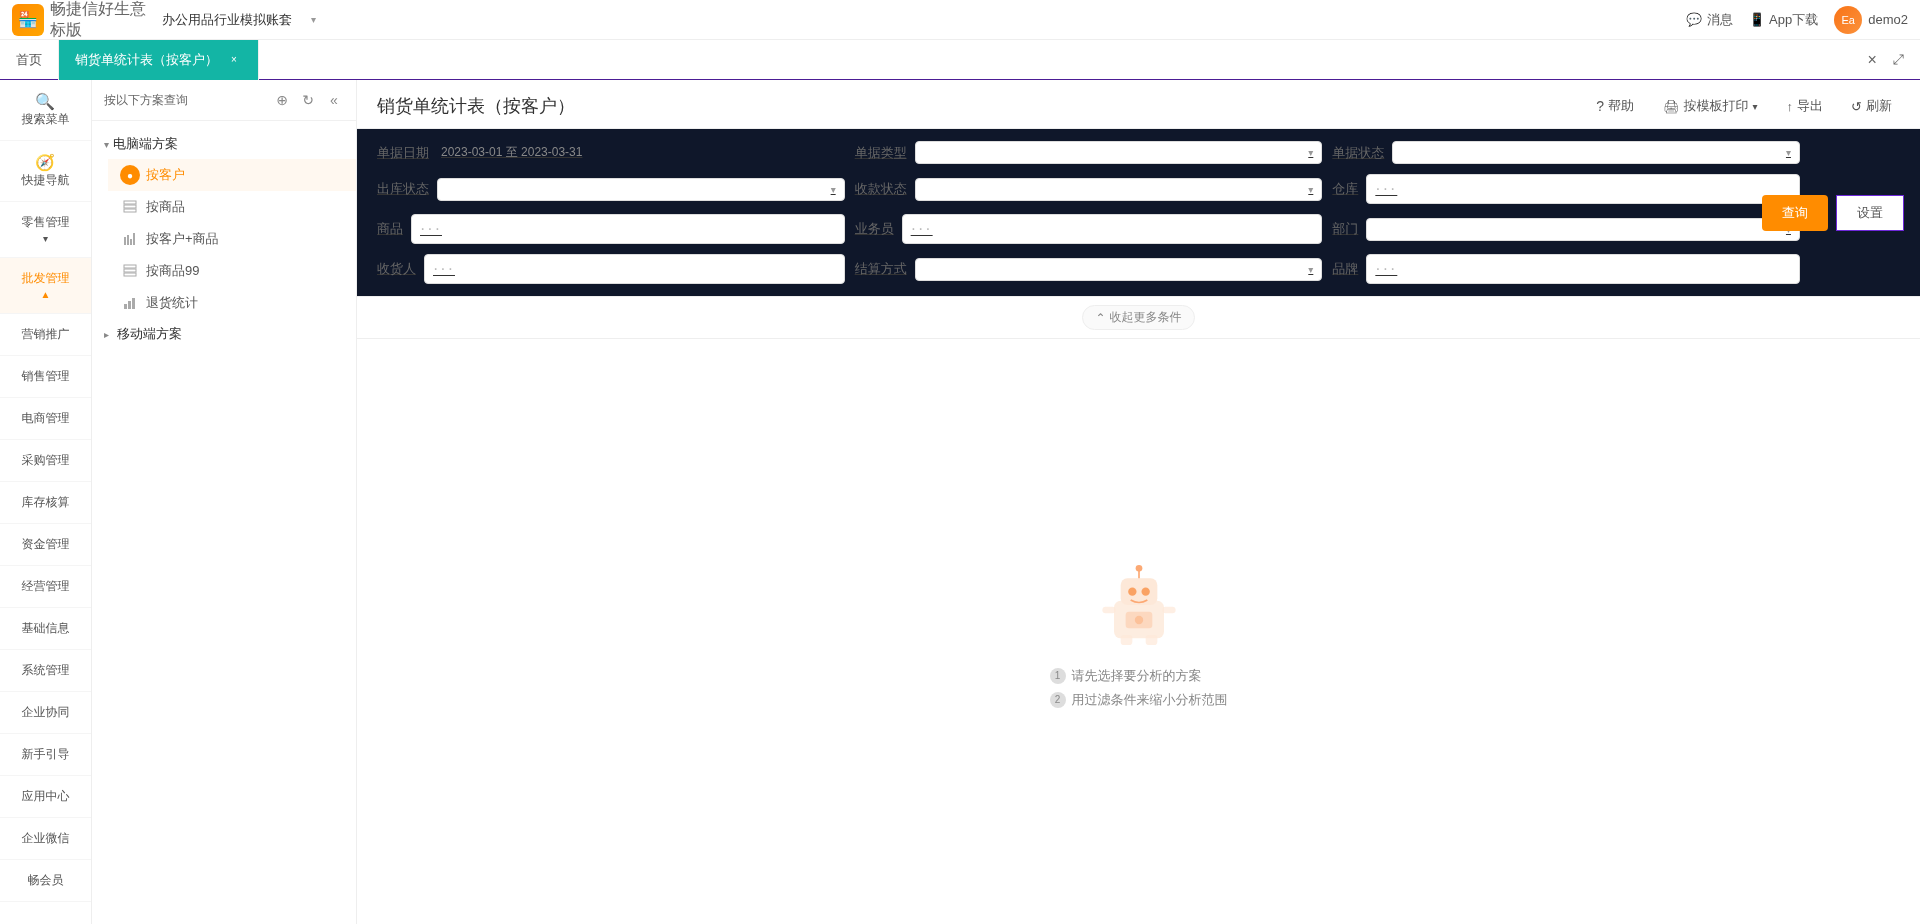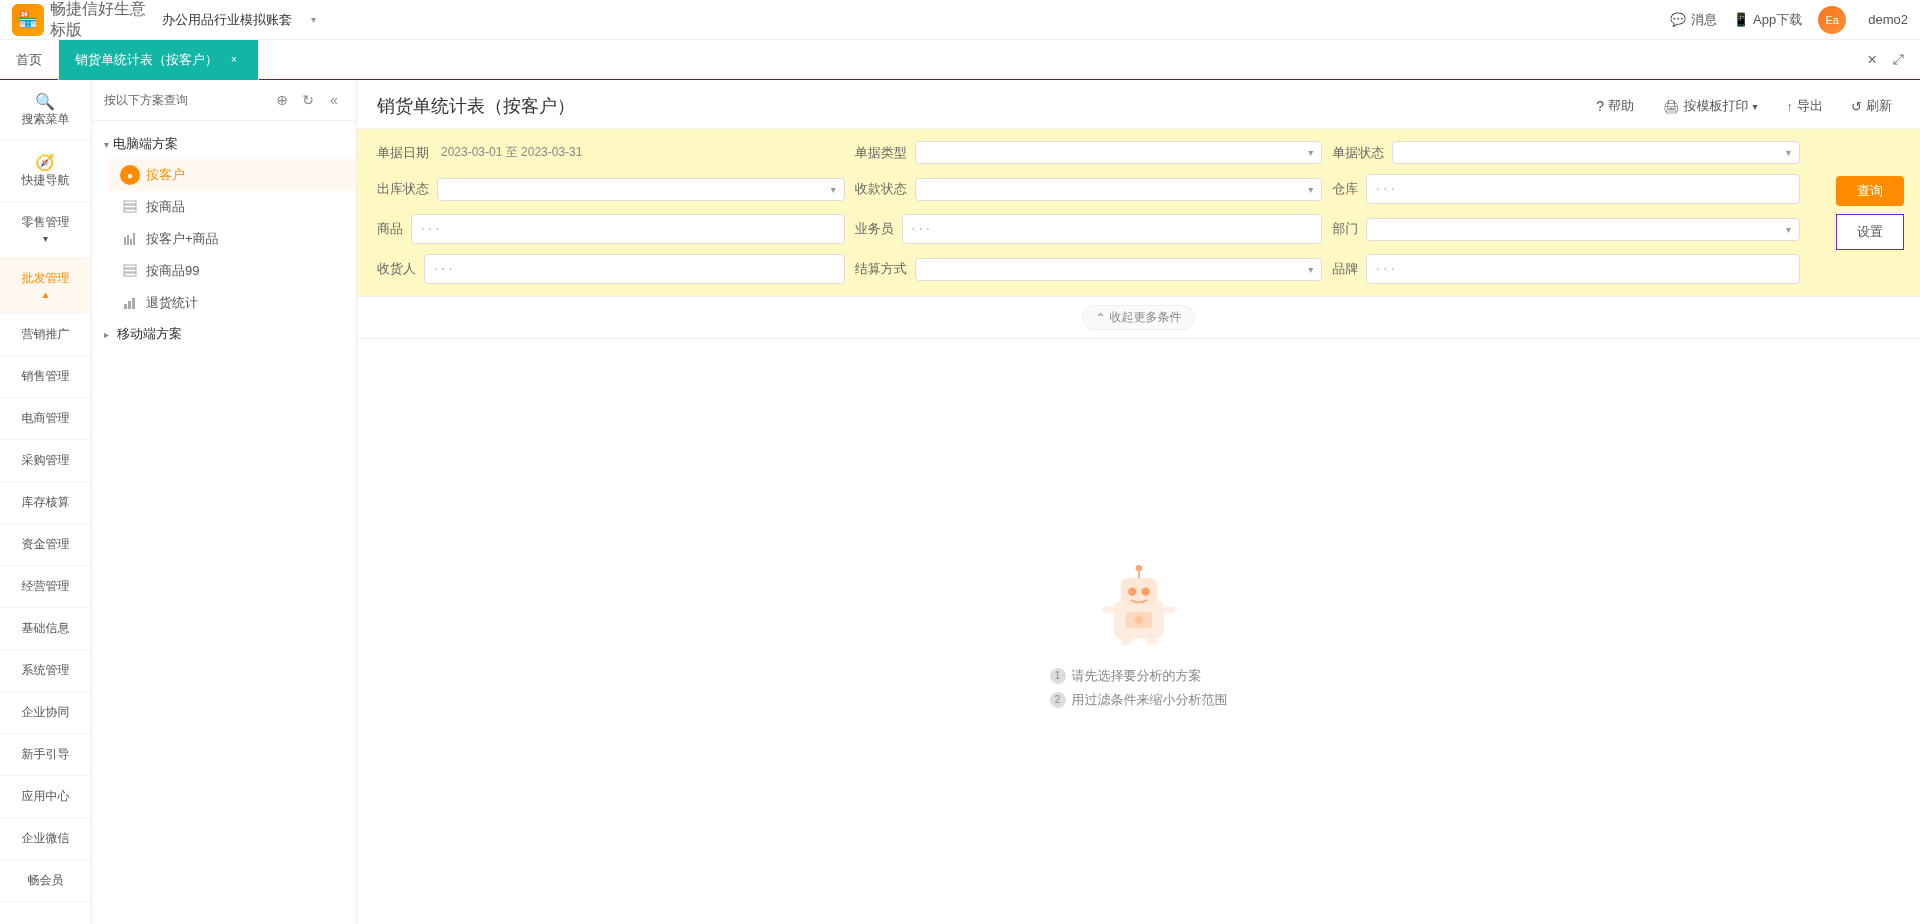--- a/index.html
+++ b/index.html
@@ -461,21 +461,21 @@
   </div>
   <div class="top-header-right">
     <div class="header-action">
       <span>💬</span>
       <span>消息</span>
     </div>
     <div class="header-action">
       <span>📱</span>
       <span>App下载</span>
     </div>
-    <div class="header-action" style="gap:22px;">
+    <div class="header-action" style="gap:6px;">
       <div class="avatar">
         <span>Ea</span>
       </div>
       <span>demo2</span>
     </div>
   </div>
 </div>
 
 <div class="tab-bar">
   <div class="tab-item">
@@ -655,21 +655,21 @@
             <span>↑</span>
             <span>导出</span>
           </div>
           <div class="header-btn">
             <span>↺</span>
             <span>刷新</span>
           </div>
         </div>
       </div>
 
-      <div class="filter-section-wrapper" style="position:relative; background:#fef9c3; border-bottom:1px solid #eee;">
+      <div class="filter-section-wrapper" style="position:relative; background:#0f172a; border-bottom:1px solid #eee;text-decoration:underline;">
         <div style="padding: 12px 120px 12px 20px;">
 
           <div style="display:grid; grid-template-columns:1fr 1fr 1fr; gap:10px; margin-bottom:10px;">
 
             <div class="filter-cell">
               <span class="filter-cell-label">单据日期</span>
               <div style="flex:1;">
                 <div class="date-range">2023-03-01 至 2023-03-31</div>
               </div>
             </div>
@@ -752,21 +752,21 @@
             </div>
             <div class="filter-cell">
               <span class="filter-cell-label">品牌</span>
               <div class="filter-cell-input">
                 <span class="select-dots">···</span>
               </div>
             </div>
           </div>
         </div>
 
-        <div style="position:absolute; right:16px; top:50%; transform:translateY(-50%); display:flex; flex-direction:column; gap:8px;">
+        <div style="position:absolute; right:16px; top:50%; transform:translateY(-50%); display:flex; flex-direction:row; gap:8px;">
           <button class="query-btn">查询</button>
           <button class="settings-btn">设置</button>
         </div>
       </div>
 
       <div class="collapse-bar">
         <div class="collapse-btn">
           <span>⌃</span>
           <span>收起更多条件</span>
         </div>

